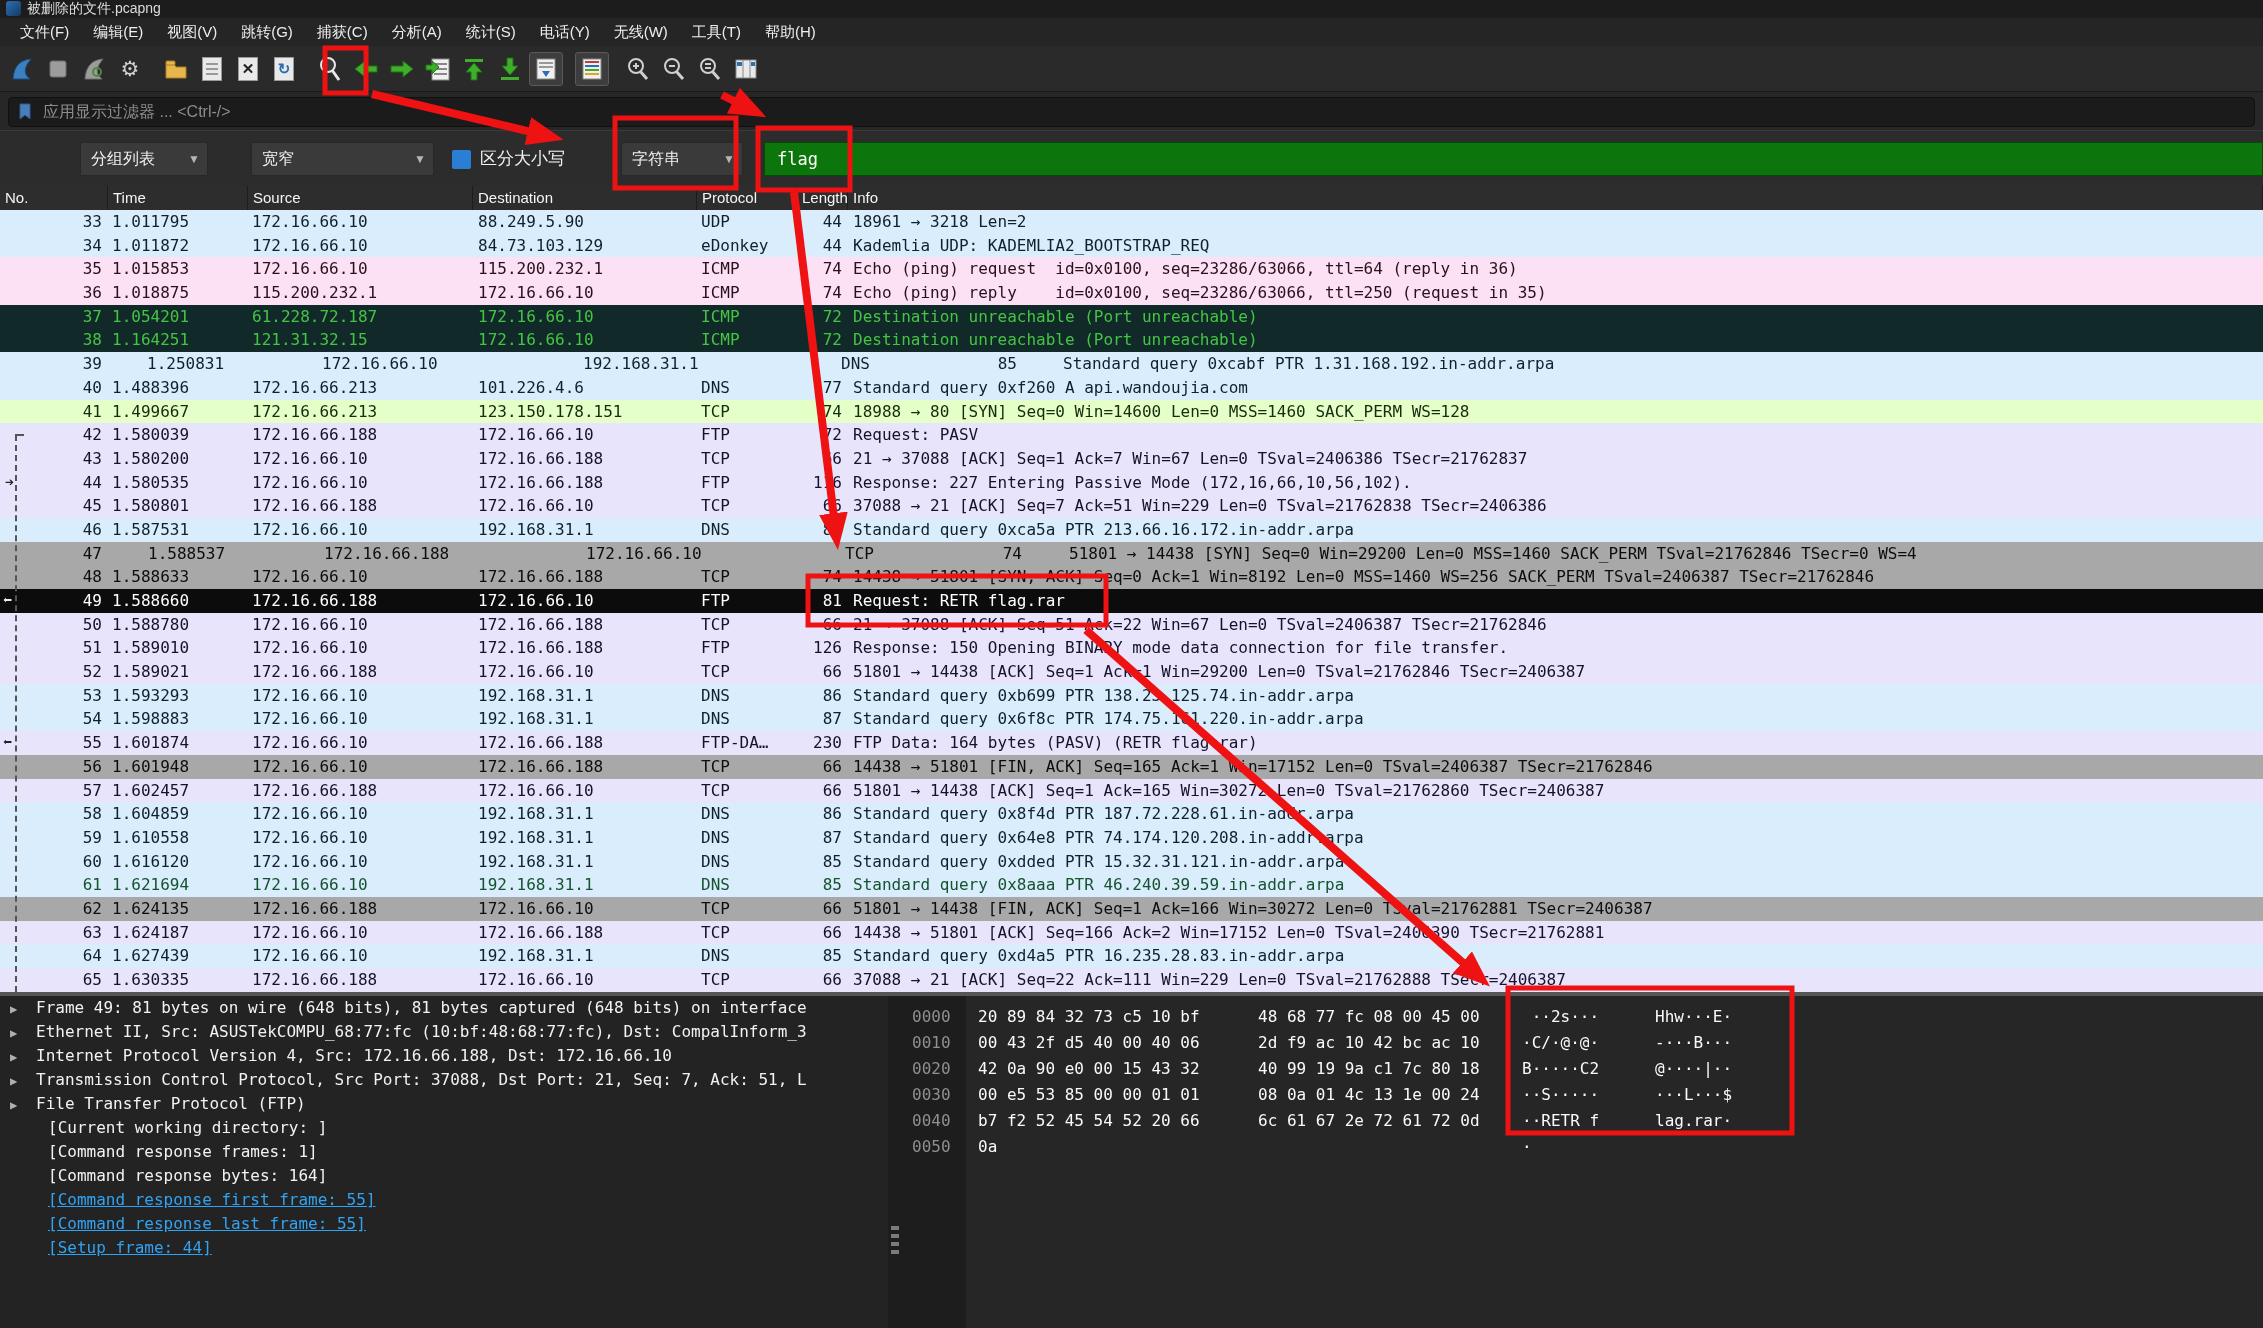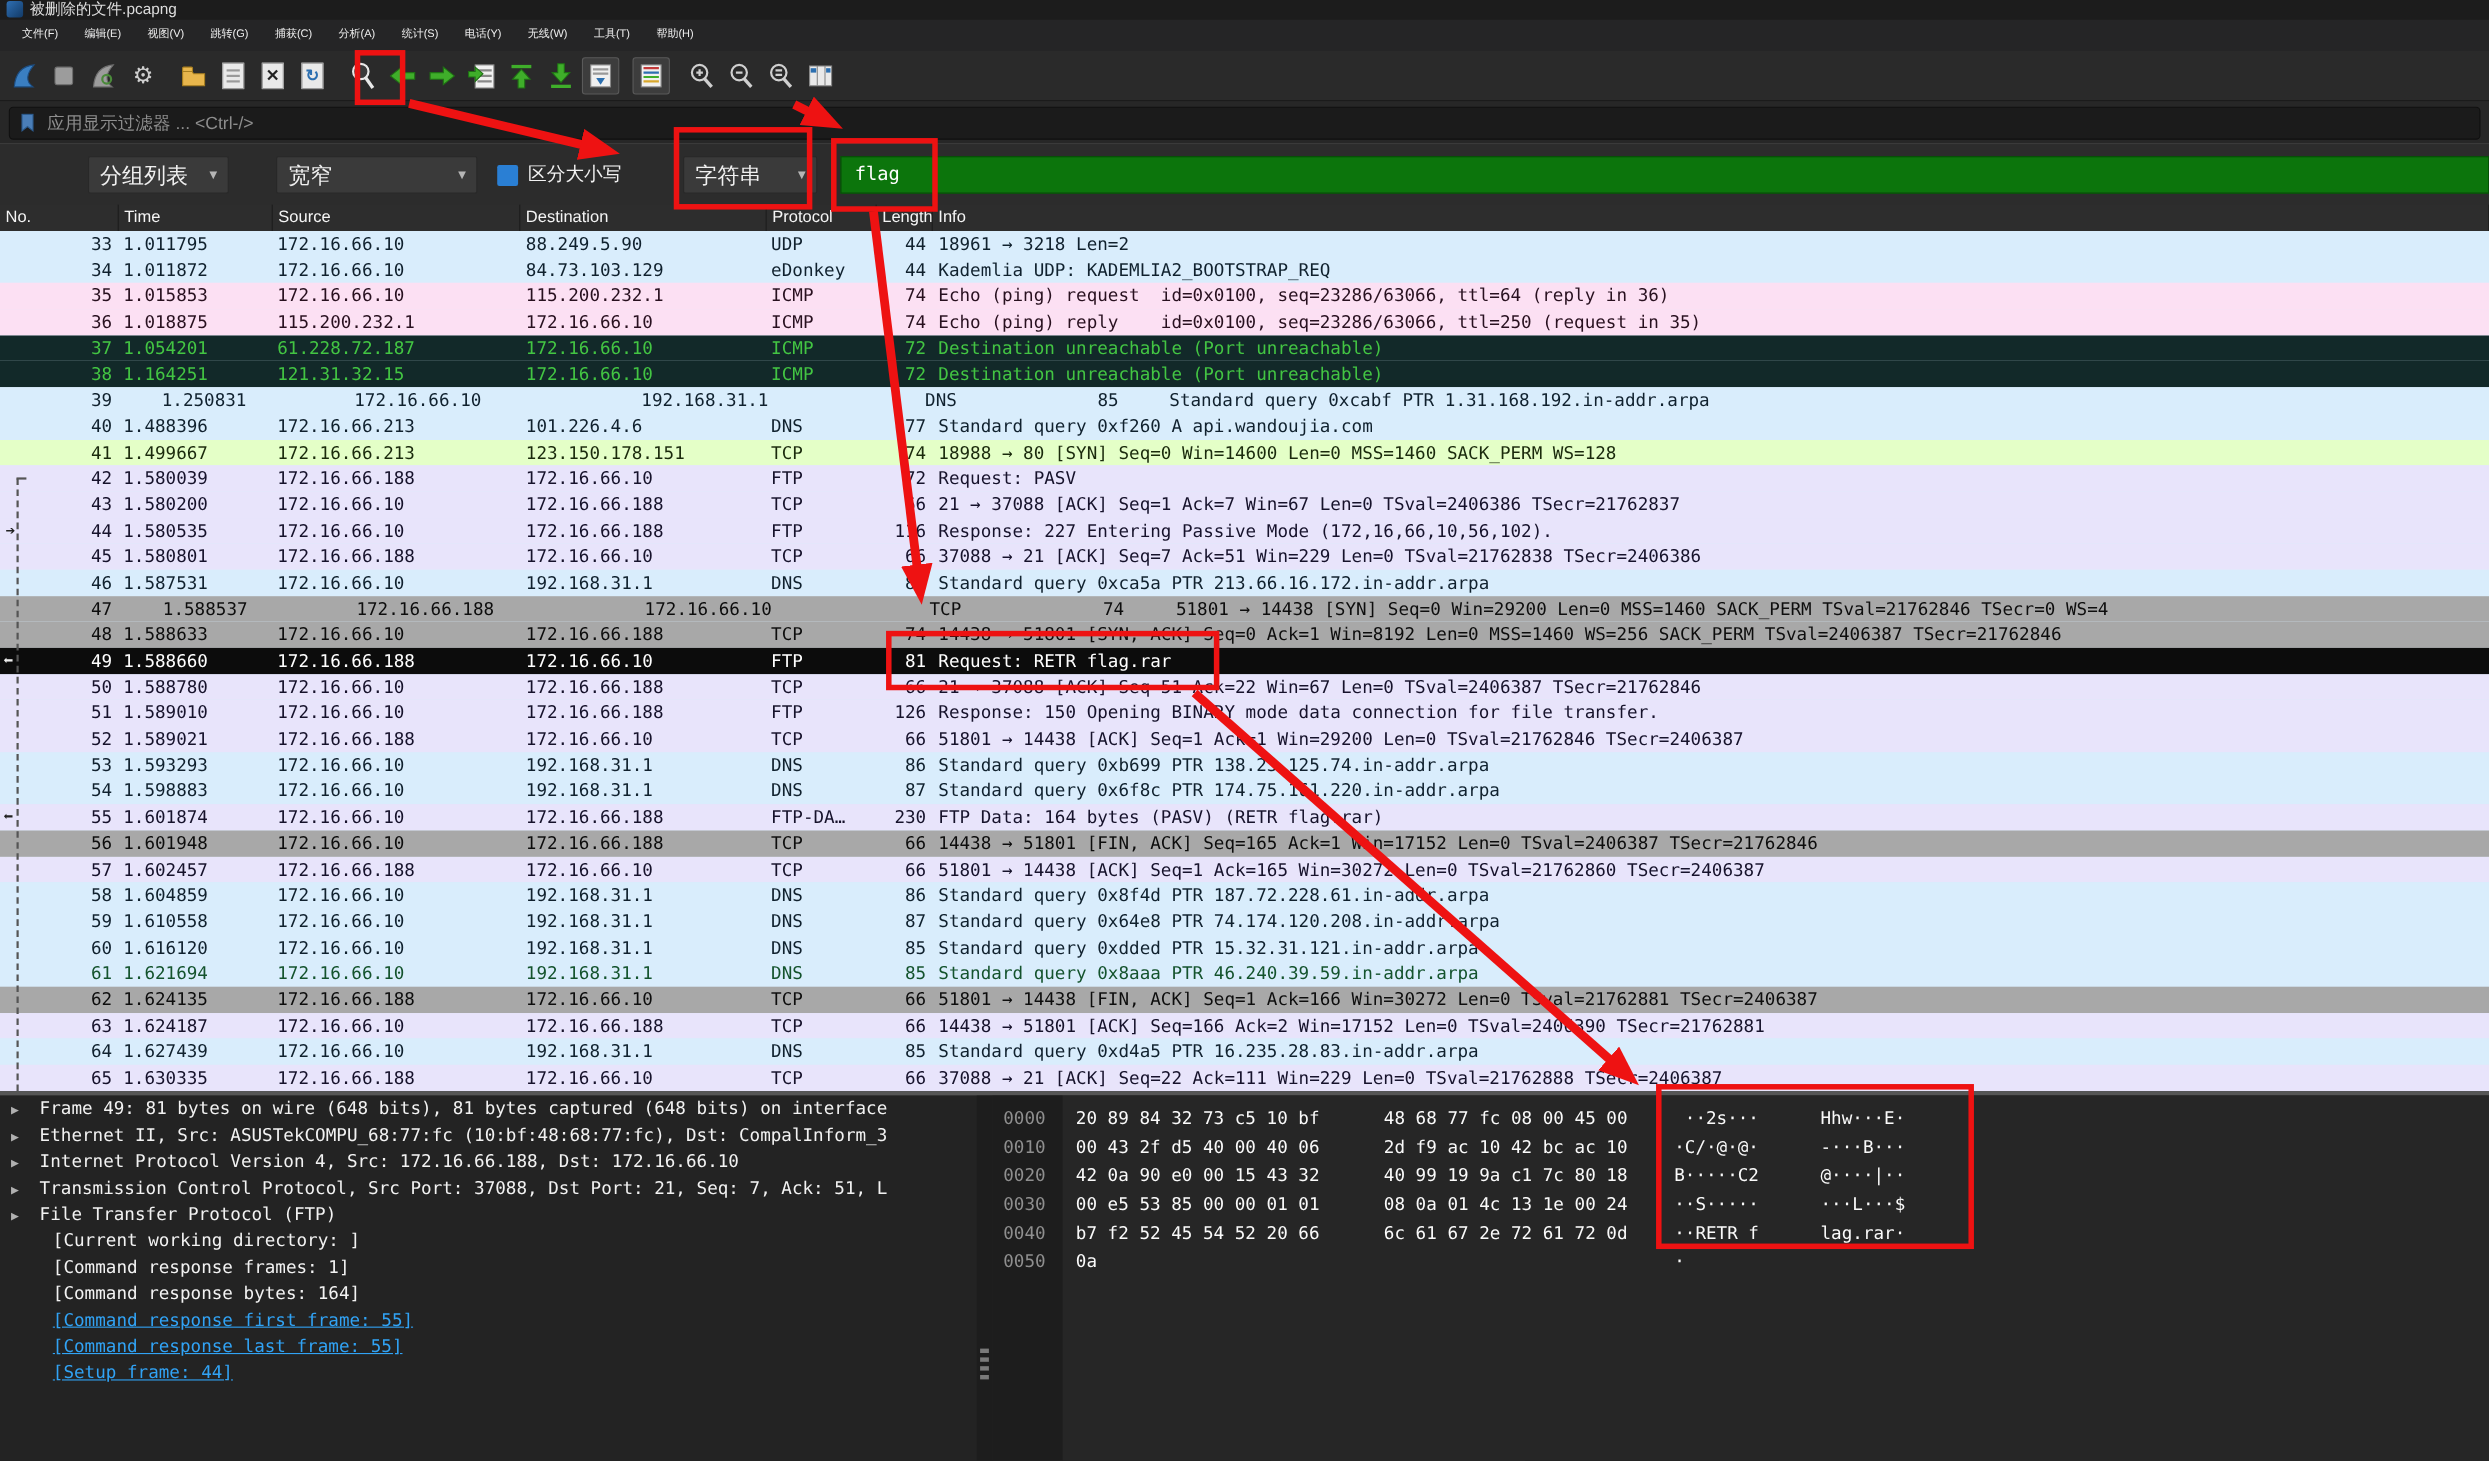--- a/index.html
+++ b/index.html
@@ -10,21 +10,21 @@
   
   #titlebar{position:absolute;left:0;top:0;width:100%;height:18px;background:#1c1c1c;
             display:flex;align-items:flex-start;overflow:hidden;}
   #appicon{width:15px;height:15px;margin:1px 6px 0 6px;border-radius:3px;
            background:linear-gradient(135deg,#2f6fb3,#123a66);}
   #title{font-size:14px;color:#dcdcdc;line-height:16px;}
 
   
   #menubar{position:absolute;left:0;top:18px;width:100%;height:28px;background:#252526;
            display:flex;align-items:center;padding-left:8px;box-sizing:border-box;}
-  .menuitem{font-size:10px;color:#ededed;padding:0 12px;line-height:28px;cursor:default;}
+  .menuitem{font-size:15px;color:#ededed;padding:0 12px;line-height:28px;cursor:default;}
 
   
   #toolbar{position:absolute;left:0;top:46px;width:100%;height:46px;background:#2a2a2a;
            display:flex;align-items:center;padding-left:4px;box-sizing:border-box;border-bottom:1px solid #1a1a1a;}
   .tbtn{width:34px;height:34px;display:flex;align-items:center;justify-content:center;
         border-radius:3px;margin:0 1px;position:relative;}
   .tbtn.pressed{background:#3d3d3d;border:1px solid #5a5a5a;box-sizing:border-box;}
   .tsep{width:10px;height:34px;}
   .glyph{font-size:21px;line-height:1;color:#cfcfcf;}
 
@@ -33,21 +33,21 @@
              padding:5px 8px;box-sizing:border-box;}
   #filterinput{height:28px;background:#1b1b1b;border:1px solid #101010;border-radius:4px;
                display:flex;align-items:center;padding:0 8px;}
   #filterph{color:#8d8d8d;font-size:16px;margin-left:10px;}
 
   
   #findbar{position:absolute;left:0;top:130px;width:100%;height:56px;background:#2c2c2c;
            border-top:1px solid #3a3a3a;}
   .combo{position:absolute;top:11px;height:34px;background:#3a3a3a;border:1px solid #282828;
          border-radius:2px;display:flex;align-items:center;box-sizing:border-box;}
-  .combo .lbl{font-size:20px;color:#f0f0f0;padding-left:10px;flex:1;}
+  .combo .lbl{font-size:16px;color:#f0f0f0;padding-left:10px;flex:1;}
   .combo .arr{width:26px;text-align:center;color:#b5b5b5;font-size:12px;}
   #chk-case{position:absolute;left:452px;top:19px;width:19px;height:19px;background:#2a7fd4;border-radius:2px;}
   #lbl-case{position:absolute;left:480px;top:11px;height:34px;line-height:34px;font-size:17px;color:#f2f2f2;}
   #findinput{position:absolute;left:764px;top:11px;right:0;height:34px;background:#0c750c;
              border:1px solid #064a06;box-sizing:border-box;display:flex;align-items:center;}
   #findquery{color:#ffffff;font-size:17px;padding-left:12px;}
 
   
   .cols{display:grid;grid-template-columns:108px 140px 225px 224px 100px 51px 1fr;}
   #pktheader{position:absolute;left:0;top:186px;width:100%;height:24px;background:#2d2d2d;

